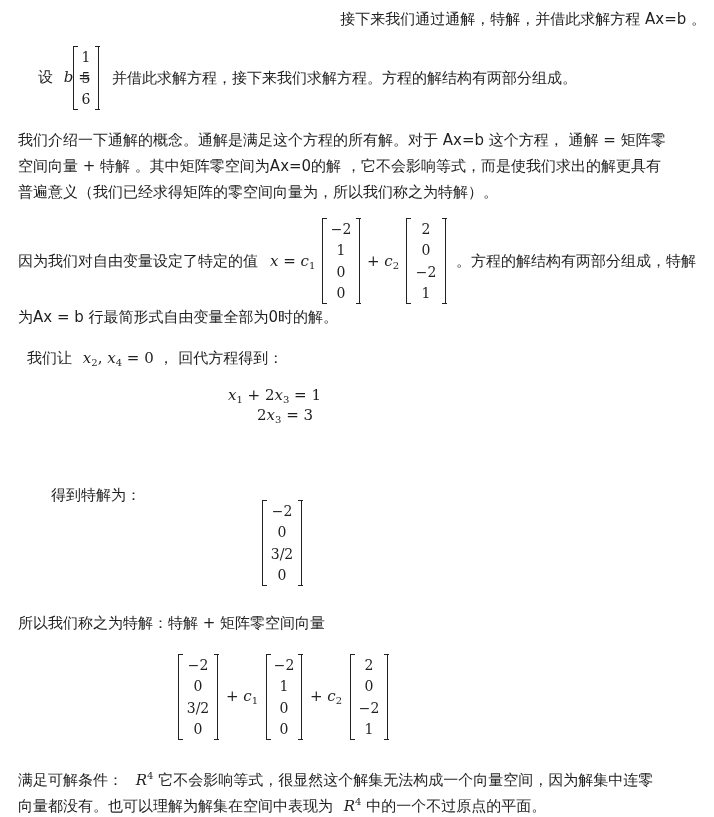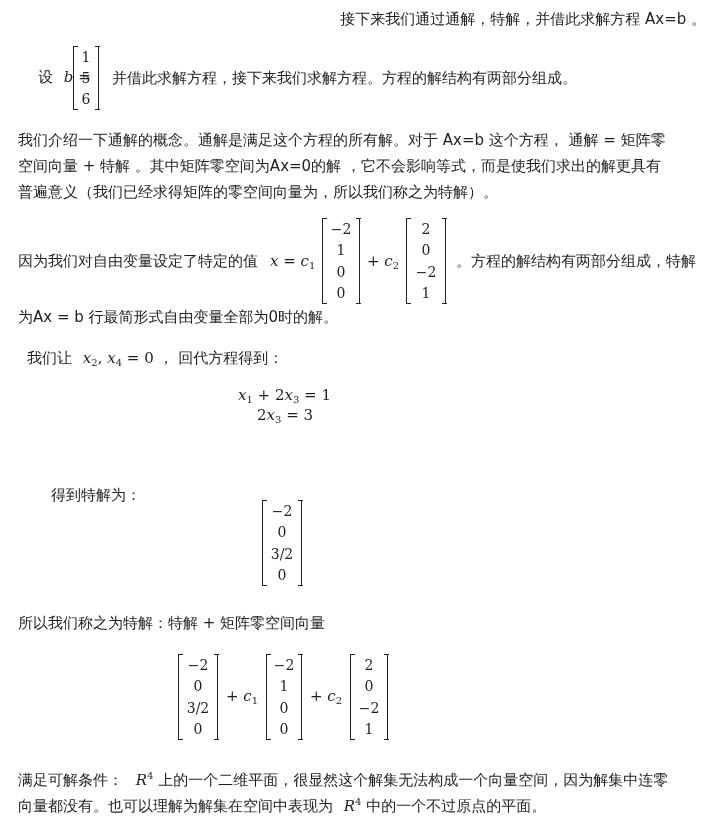--- a/index.html
+++ b/index.html
@@ -85,21 +85,21 @@
 <div class="p" style="top:304px;">为Ax = b 行最简形式自由变量全部为0时的解。</div>
 
 <div class="abs" style="left:18px; top:348px;margin-left:9px;">
   <span>我们让</span>
   <span class="math" style="margin-left:6px;">x</span><span class="sub">2</span><span class="num">,</span>
   <span class="math">x</span><span class="sub">4</span>
   <span class="num">= 0</span>
   <span>， 回代方程得到：</span>
 </div>
 
-<div class="abs" style="left:238px; top:385px; font-size:15px;">
+<div class="abs" style="left:228px; top:385px; font-size:15px;">
   <span class="math">x</span><span class="sub">1</span><span class="num"> + 2</span><span class="math">x</span><span class="sub">3</span><span class="num"> = 1</span>
 </div>
 <div class="abs" style="left:257px; top:405px; font-size:15px;">
   <span class="num">2</span><span class="math">x</span><span class="sub">3</span><span class="num"> = 3</span>
 </div>
 
 <div class="p" style="top:482px;margin-left:33px;">得到特解为：</div>
 <div class="matrix" style="left:262px; top:500px; width:40px; height:86px;">
   <i class="tl"></i>
     <i class="tr"></i>
@@ -147,19 +147,19 @@
     <i class="br"></i>
   <span>2</span>
   <span>0</span>
   <span>−2</span>
   <span>1</span>
 </div>
 
 <div class="abs" style="left:18px; top:766px;">
   <span>满足可解条件：</span>
   <span class="math" style="margin-left:8px;">R</span><span class="sup">4</span>
-  <span>上的一个二维平面，很显然这个解集无法构成一个向量空间，因为解集中连零</span>
+  <span>它不会影响等式，很显然这个解集无法构成一个向量空间，因为解集中连零</span>
 </div>
 <div class="abs" style="left:18px; top:792px;">
   <span>向量都没有。也可以理解为解集在空间中表现为</span>
   <span class="math" style="margin-left:6px;">R</span><span class="sup">4</span>
   <span>中的一个不过原点的平面。</span>
 </div>
 
 </body></html>

